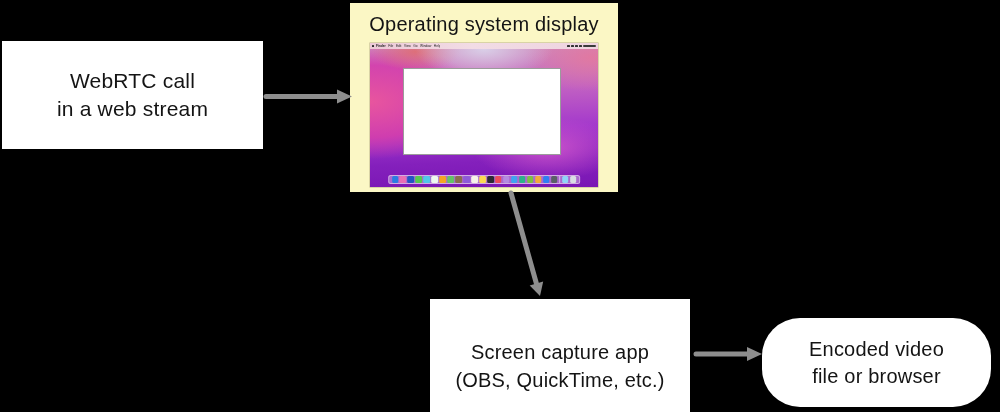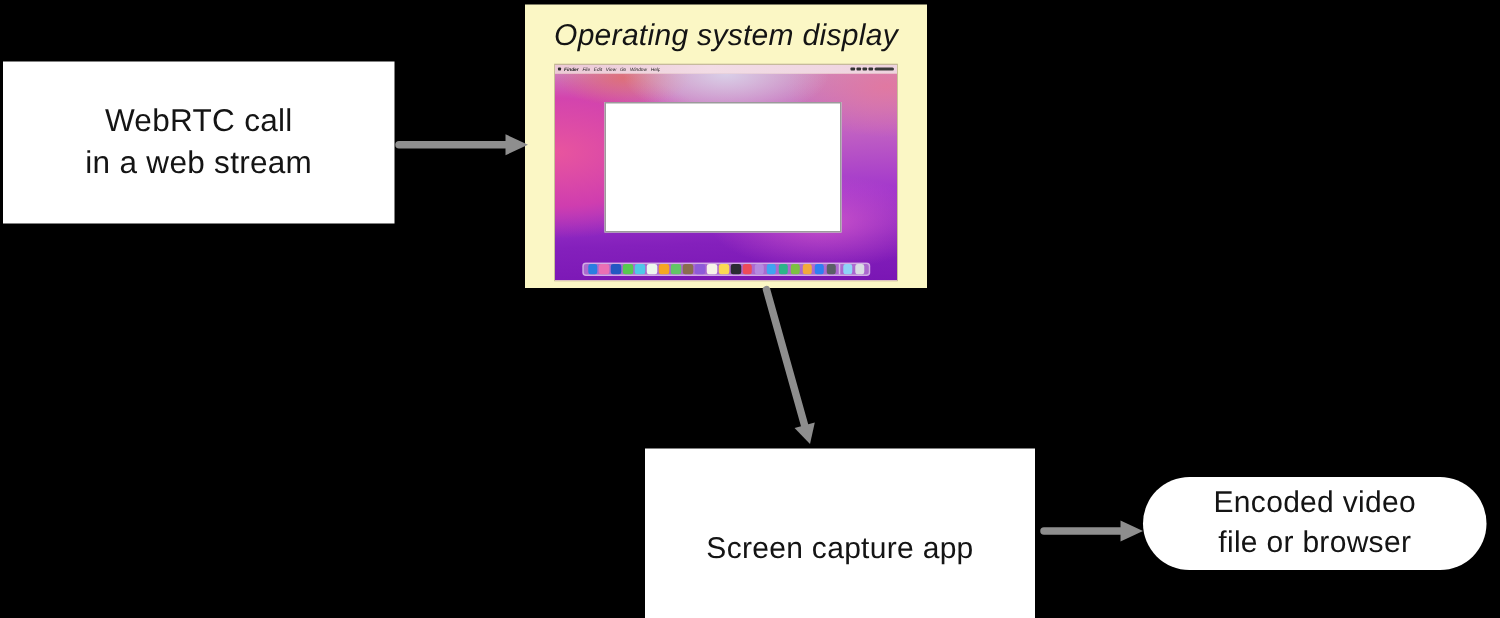--- a/index.html
+++ b/index.html
@@ -15,24 +15,24 @@
     position:relative;width:1000px;height:412px;background:var(--bg);
     font-family:"Liberation Sans", sans-serif;color:var(--text);overflow:hidden;
   }
   .node{
     position:absolute;background:var(--node-fill);
     display:flex;flex-direction:column;align-items:center;justify-content:center;
     text-align:center;font-size:21px;line-height:28px;letter-spacing:0.2px;
   }
   #node-webrtc{left:2px;top:41px;width:261px;height:108px;}
   #node-capture{left:430px;top:299px;width:260px;height:134px;font-size:20px;}
-  #node-encoded{left:762px;top:318px;width:229px;height:62px;border-radius:38px;font-size:20px;line-height:27px;}
+  #node-encoded{left:762px;top:318px;width:229px;height:89px;border-radius:38px;font-size:20px;line-height:27px;}
   .yellow-box{
     position:absolute;left:350px;top:3px;width:268px;height:189px;
-    background:var(--highlight-fill);text-align:center;font-style:italic;
+    background:var(--highlight-fill);text-align:center;
   }
   .yellow-title{font-size:20px;line-height:26px;margin-top:8px;letter-spacing:0.2px;}
   
   .screenshot{
     position:relative;width:228px;height:144px;margin:6px auto 0;
     overflow:hidden;box-shadow:0 0 0 0.5px rgba(60,40,20,0.35);
   }
   .menubar{
     position:absolute;left:0;top:0;right:0;height:6px;
     background:linear-gradient(90deg,#ecc9d6 0%,#f2dce5 45%,#eed3df 100%);
@@ -129,20 +129,21 @@
           <span class="dock-icon" style="background: rgb(90, 95, 102);"></span>
           <span class="dock-sep"></span>
           <span class="dock-icon" style="background: rgb(143, 212, 247);"></span>
           <span class="dock-icon" style="background: rgb(217, 221, 227);"></span>
         </div>
     </div>
   </div>
 
   <div class="node" id="node-capture">
     <div>Screen capture app</div>
+    <div>(OBS, QuickTime, etc.)</div>
   </div>
 
   <div class="node" id="node-encoded">
     <div>Encoded video</div>
     <div>file or browser</div>
   </div>
 
   <svg class="arrows" width="1000" height="412" viewBox="0 0 1000 412">
     <g>
       <line x1="266" y1="96.5" x2="337" y2="96.5"></line>

